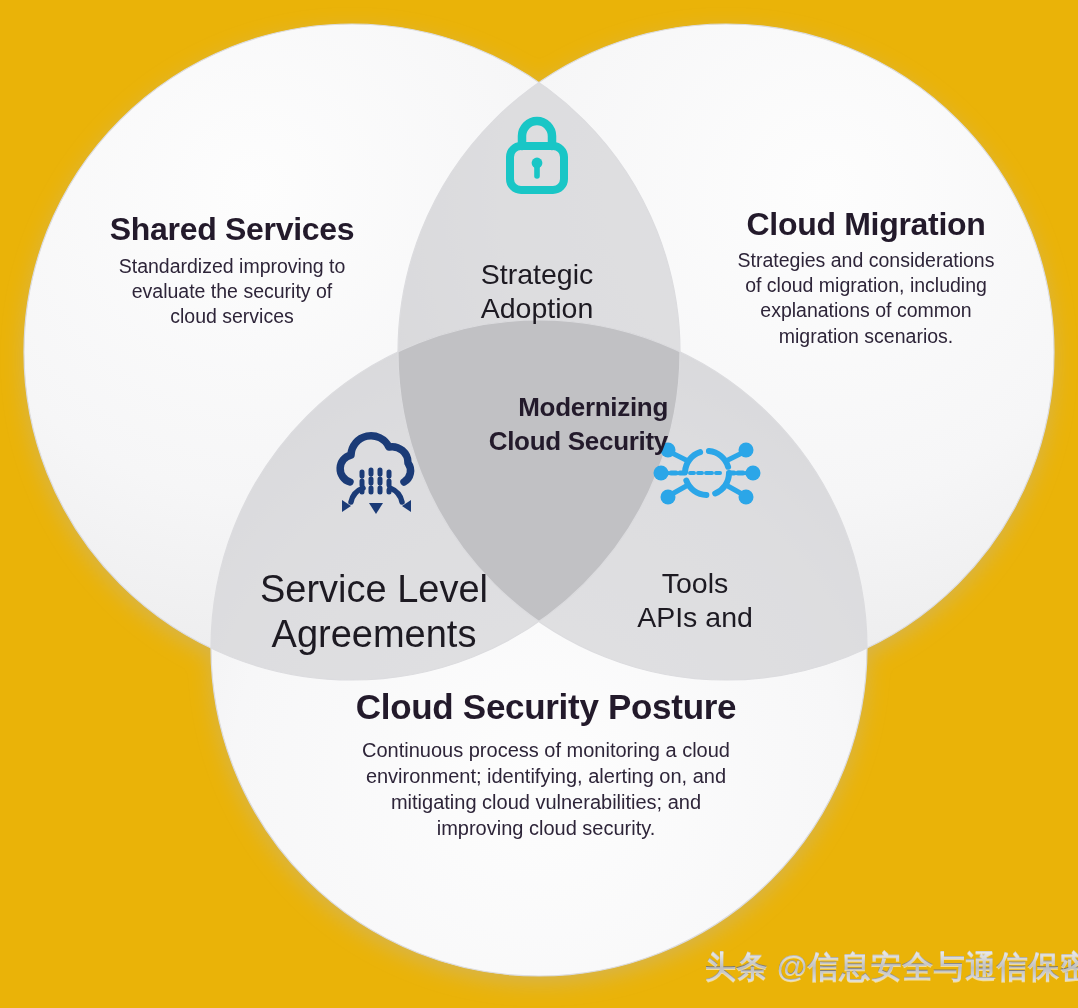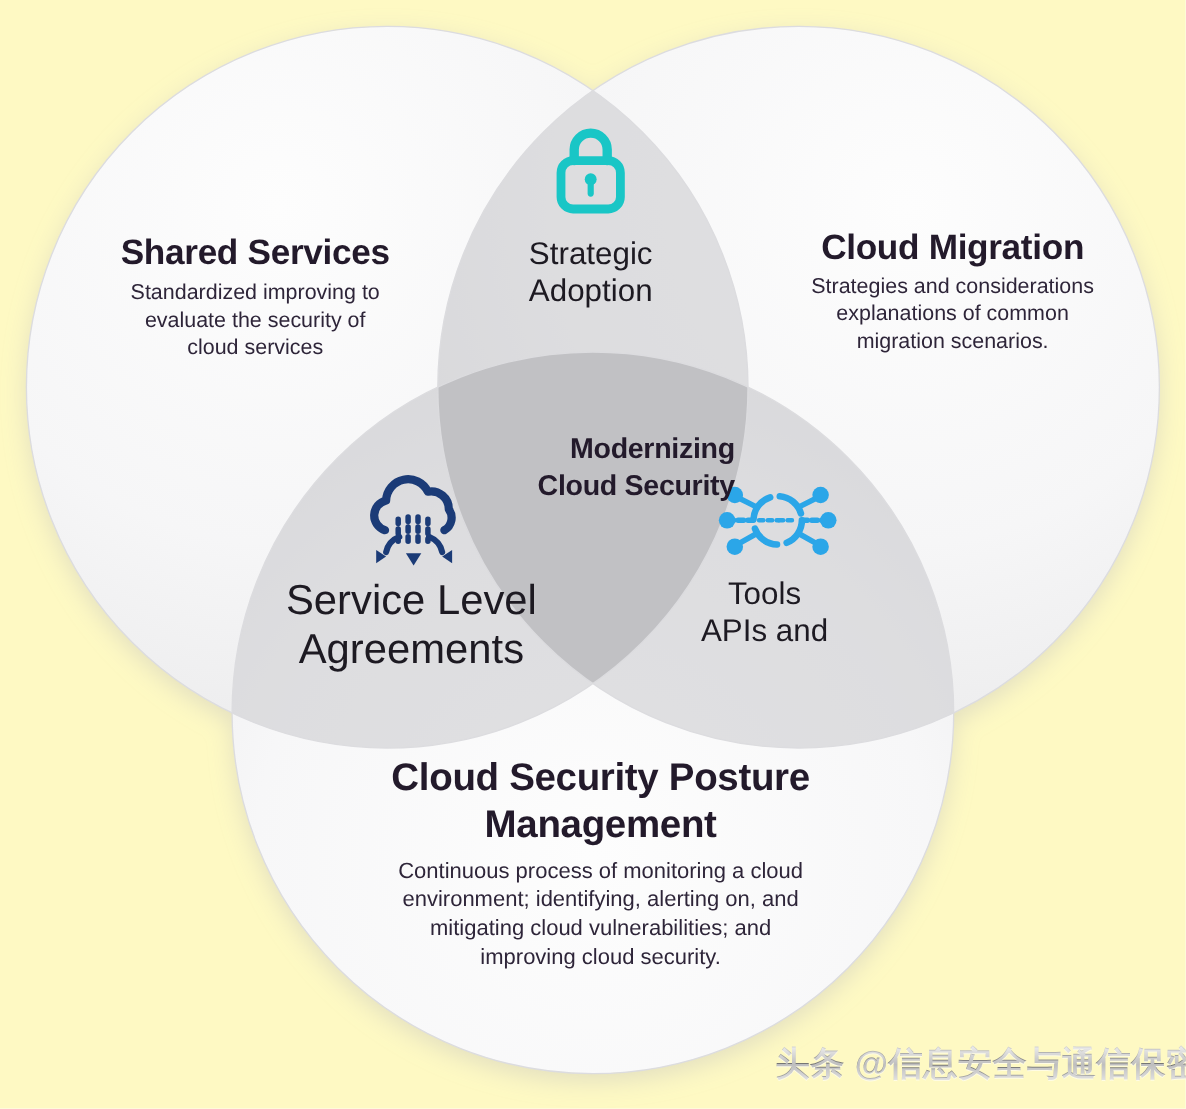--- a/index.html
+++ b/index.html
@@ -7,21 +7,21 @@
     padding: 0;
     background: #ffffff;
   }
   body {
     font-family: "Liberation Sans", sans-serif;
   }
   #stage {
     position: relative;
     width: 1078px;
     height: 1008px;
-    background: #fef9c3;
+    background: #eab308;
     overflow: hidden;
   }
   #venn-svg {
     position: absolute;
     left: 0;
     top: 0;
     width: 1078px;
     height: 1008px;
   }
   .txt-layer {
@@ -46,20 +46,21 @@
   .heading.wrap { white-space: normal; }
   .body {
     color: #2e2539;
     line-height: 1.30;
     font-weight: 400;
   }
   .lbl {
     color: #1d1a22;
     line-height: 1.18;
     font-weight: 400;
+    margin-top: 43px;
   }
 
   
   #shared-services-block {
     left: 52px; top: 212px; width: 360px;
   }
   #shared-services-block .heading { font-size: 32px; }
   #shared-services-block .body { font-size: 19.5px; margin-top: 7px; }
 
   
@@ -258,29 +259,29 @@
         <div>Standardized improving to</div>
         <div>evaluate the security of</div>
         <div>cloud services</div>
       </div>
     </div>
 
     <div class="block" id="cloud-migration-block">
       <div class="heading">Cloud Migration</div>
       <div class="body">
         <div>Strategies and considerations</div>
+        <div>of cloud migration, including</div>
         <div>explanations of common</div>
         <div>migration scenarios.</div>
       </div>
     </div>
 
     <div class="block" id="cspm-block">
       <div class="heading wrap">
         <div>Cloud Security Posture</div>
-        <div>Management</div>
       </div>
       <div class="body">
         <div>Continuous process of monitoring a cloud</div>
         <div>environment; identifying, alerting on, and</div>
         <div>mitigating cloud vulnerabilities; and</div>
         <div>improving cloud security.</div>
       </div>
     </div>
 
     <div class="block" id="strategic-adoption-block">

